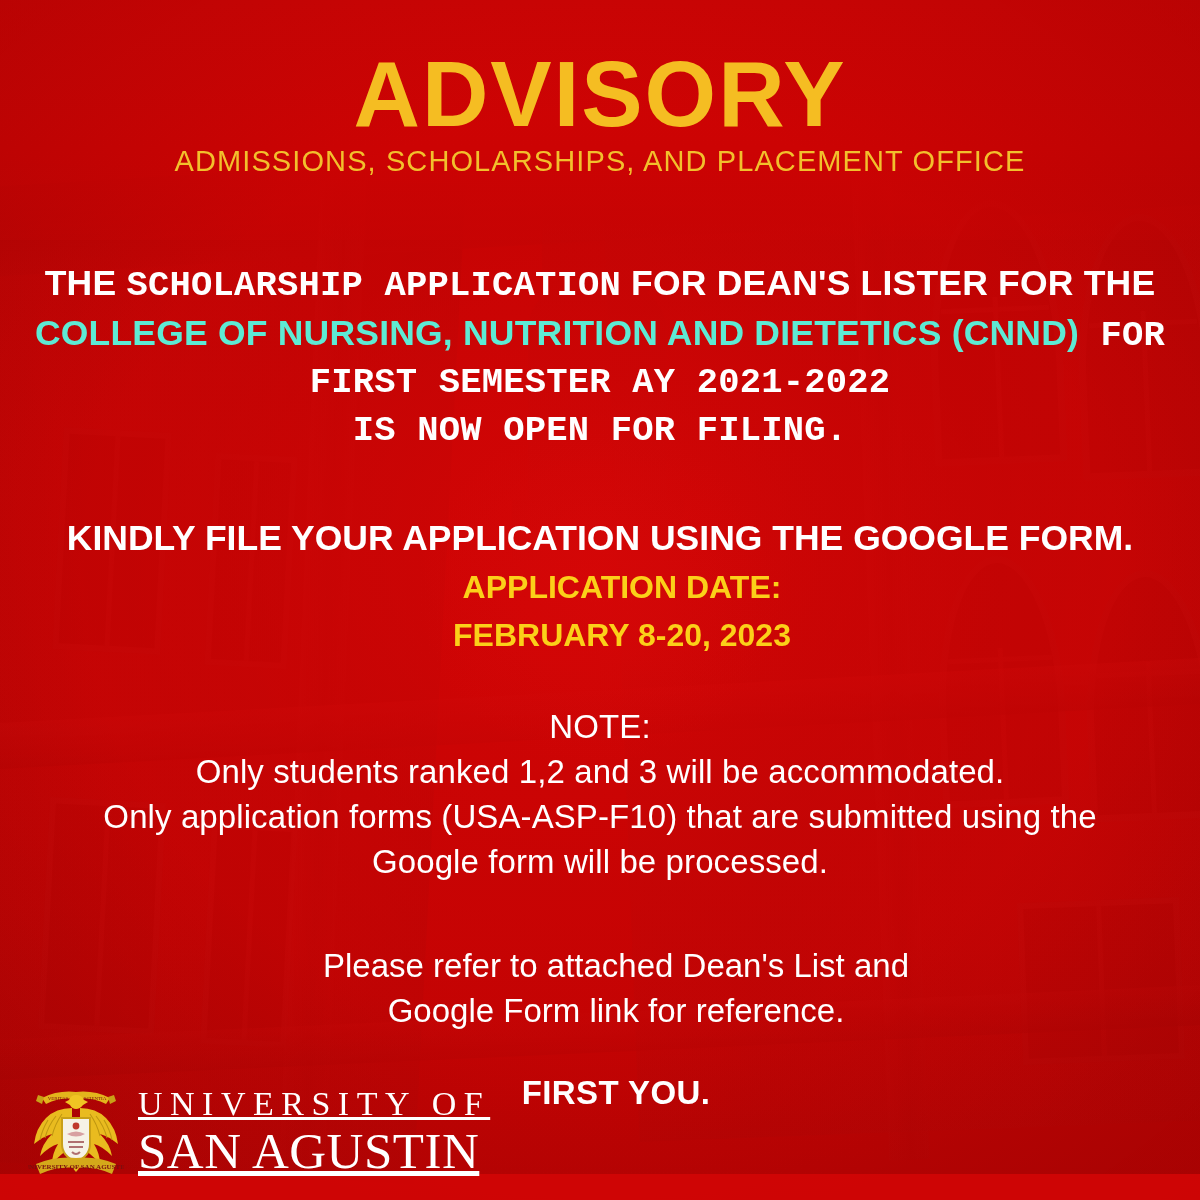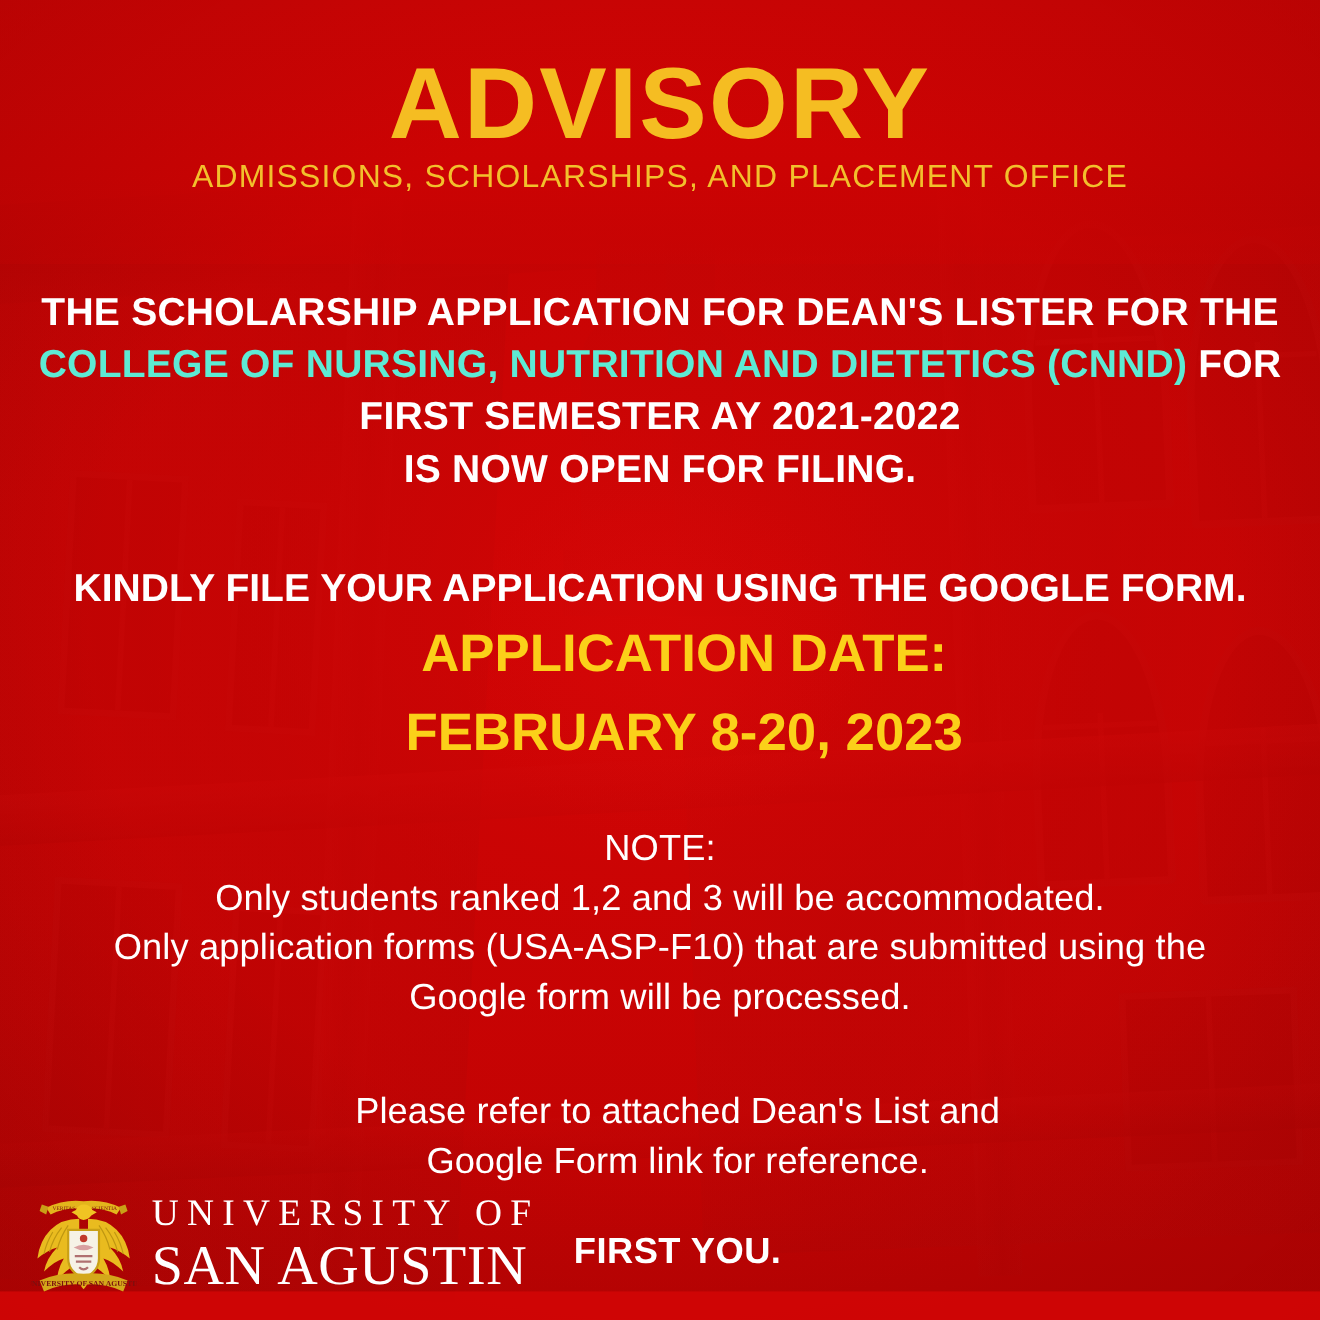--- a/index.html
+++ b/index.html
@@ -250,33 +250,33 @@
     text-align: center;
     color: #ffffff;
     margin-top: 84px;
   }
   .p1 {
     font-size: 35.5px;
     font-weight: 600;
     line-height: 1.35;
     letter-spacing: .2px;
   }
-  .p1 .heavy { font-weight: 800; }
+  .p1 .heavy { font-weight: 800; font-family: Liberation Mono, monospace; }
   .p1 .green { color: #5eead4; font-weight: 800; }
 
   .p2 {
     margin-top: 60px;
     font-size: 35.5px;
     font-weight: 600;
     line-height: 1.35;
   }
   .date-label, .date-value {
     color: #fbd019;
     font-weight: 800;
-    font-size: 48px;
+    font-size: 32px;
     line-height: 1.5;
     padding-left: 44px;
   }
 
   .note-block {
     margin-top: 46px;
     color: #ffffff;
     font-size: 33px;
     font-weight: 400;
     line-height: 1.36;
@@ -306,20 +306,21 @@
     bottom: 18px;
     display: flex;
     align-items: center;
     gap: 14px;
   }
   .crest { width: 96px; height: 100px; display: block; }
   .wordmark {
     color: #ffffff;
     font-family: "Liberation Serif", serif;
     line-height: 1;
+    text-decoration: underline;
   }
   .wm-top {
     font-size: 34px;
     letter-spacing: 7.5px;
     display: block;
   }
   .wm-bot {
     font-size: 51px;
     letter-spacing: .5px;
     display: block;

